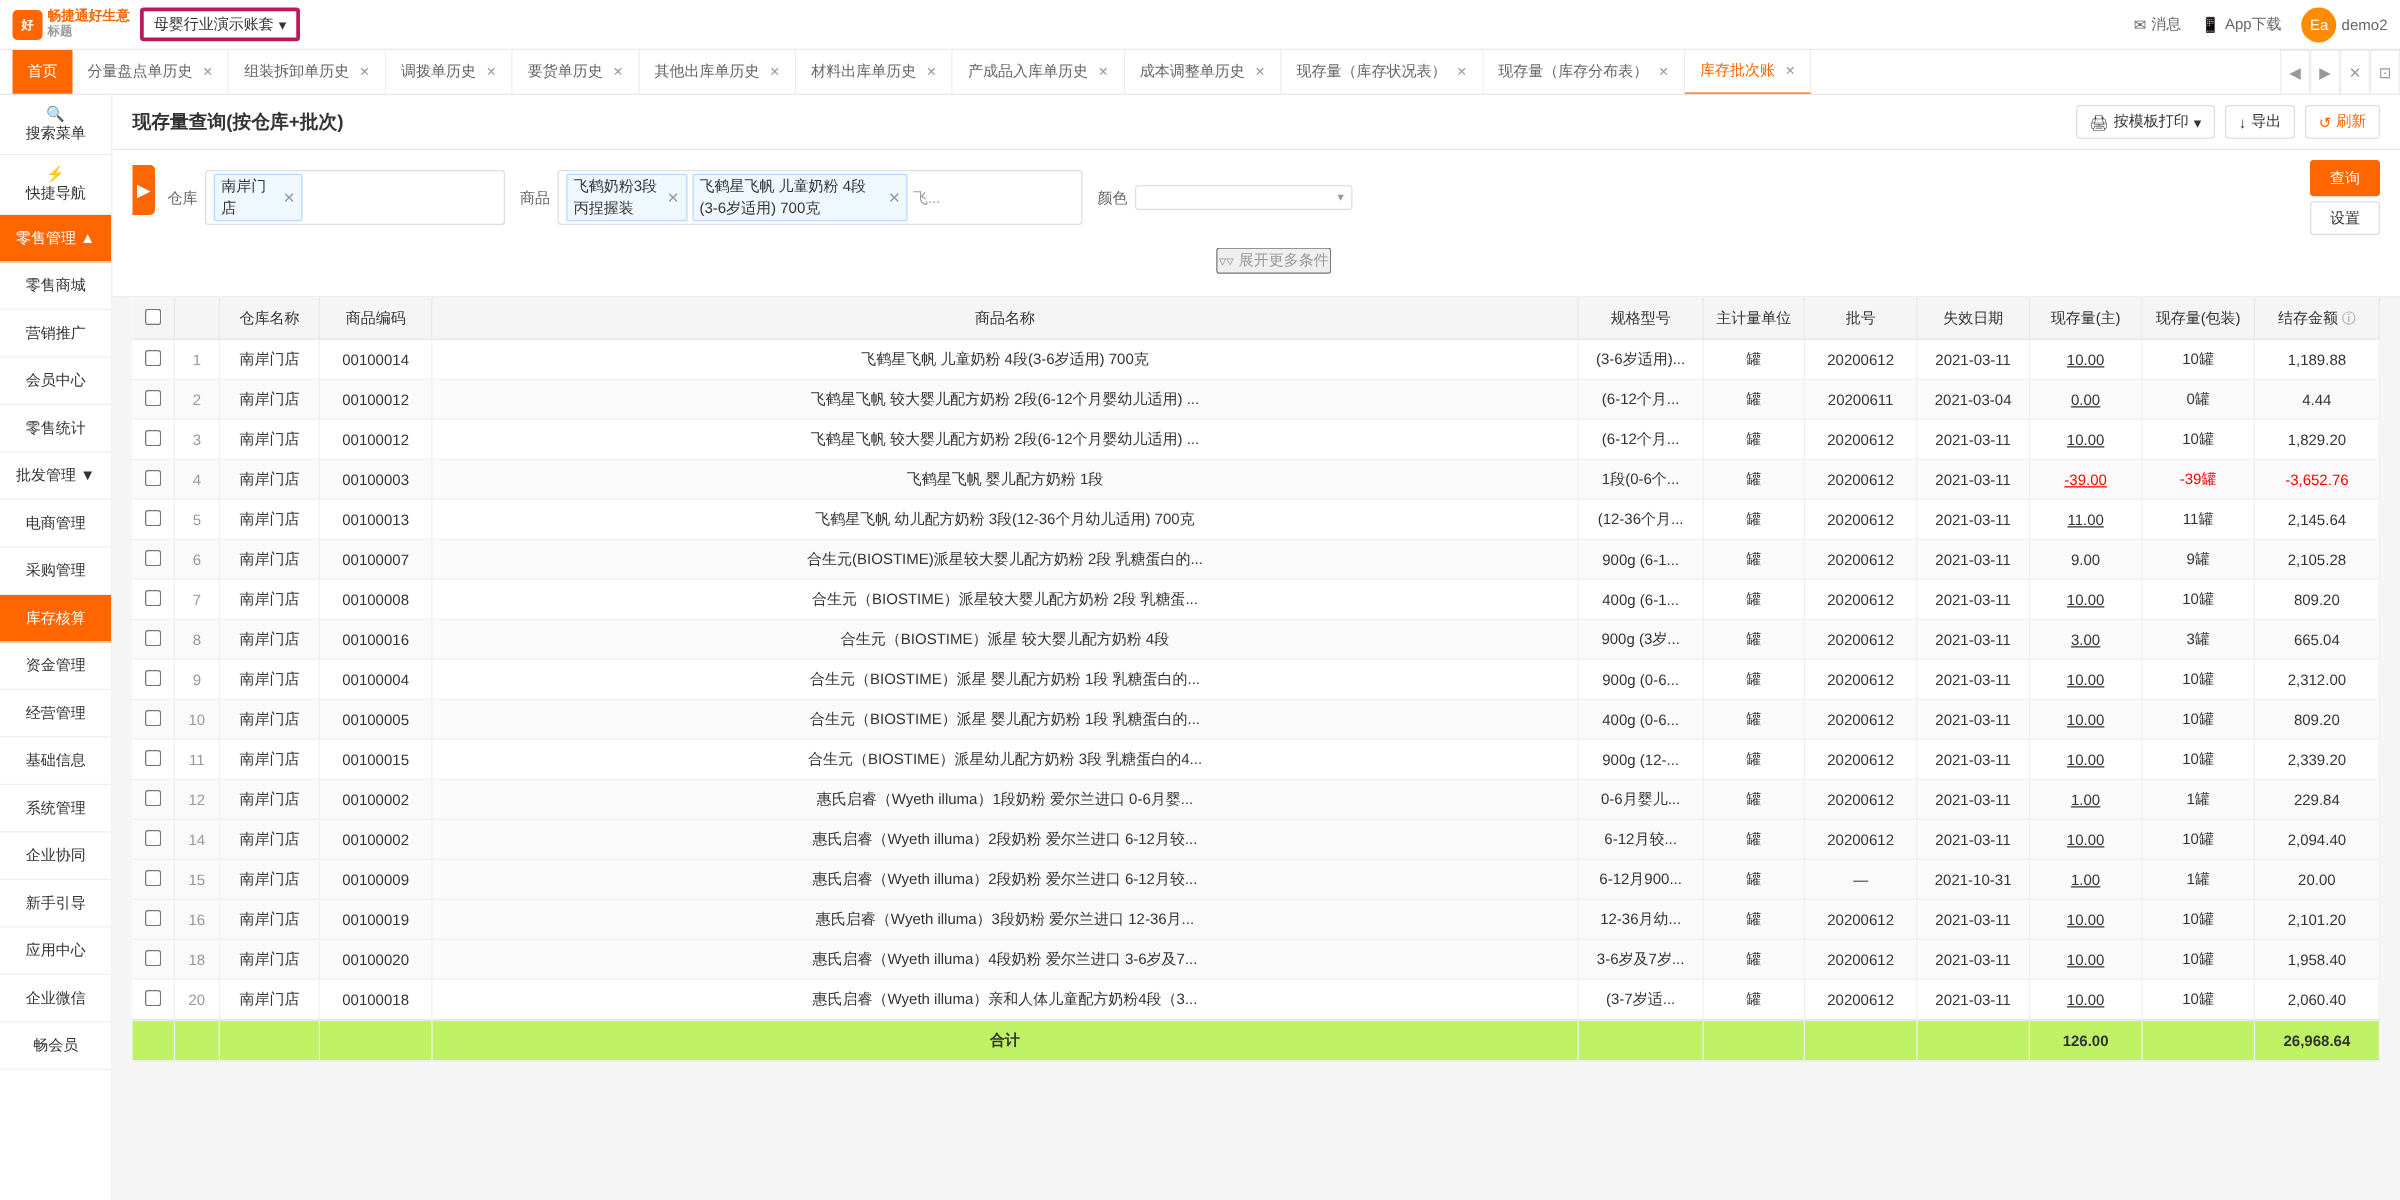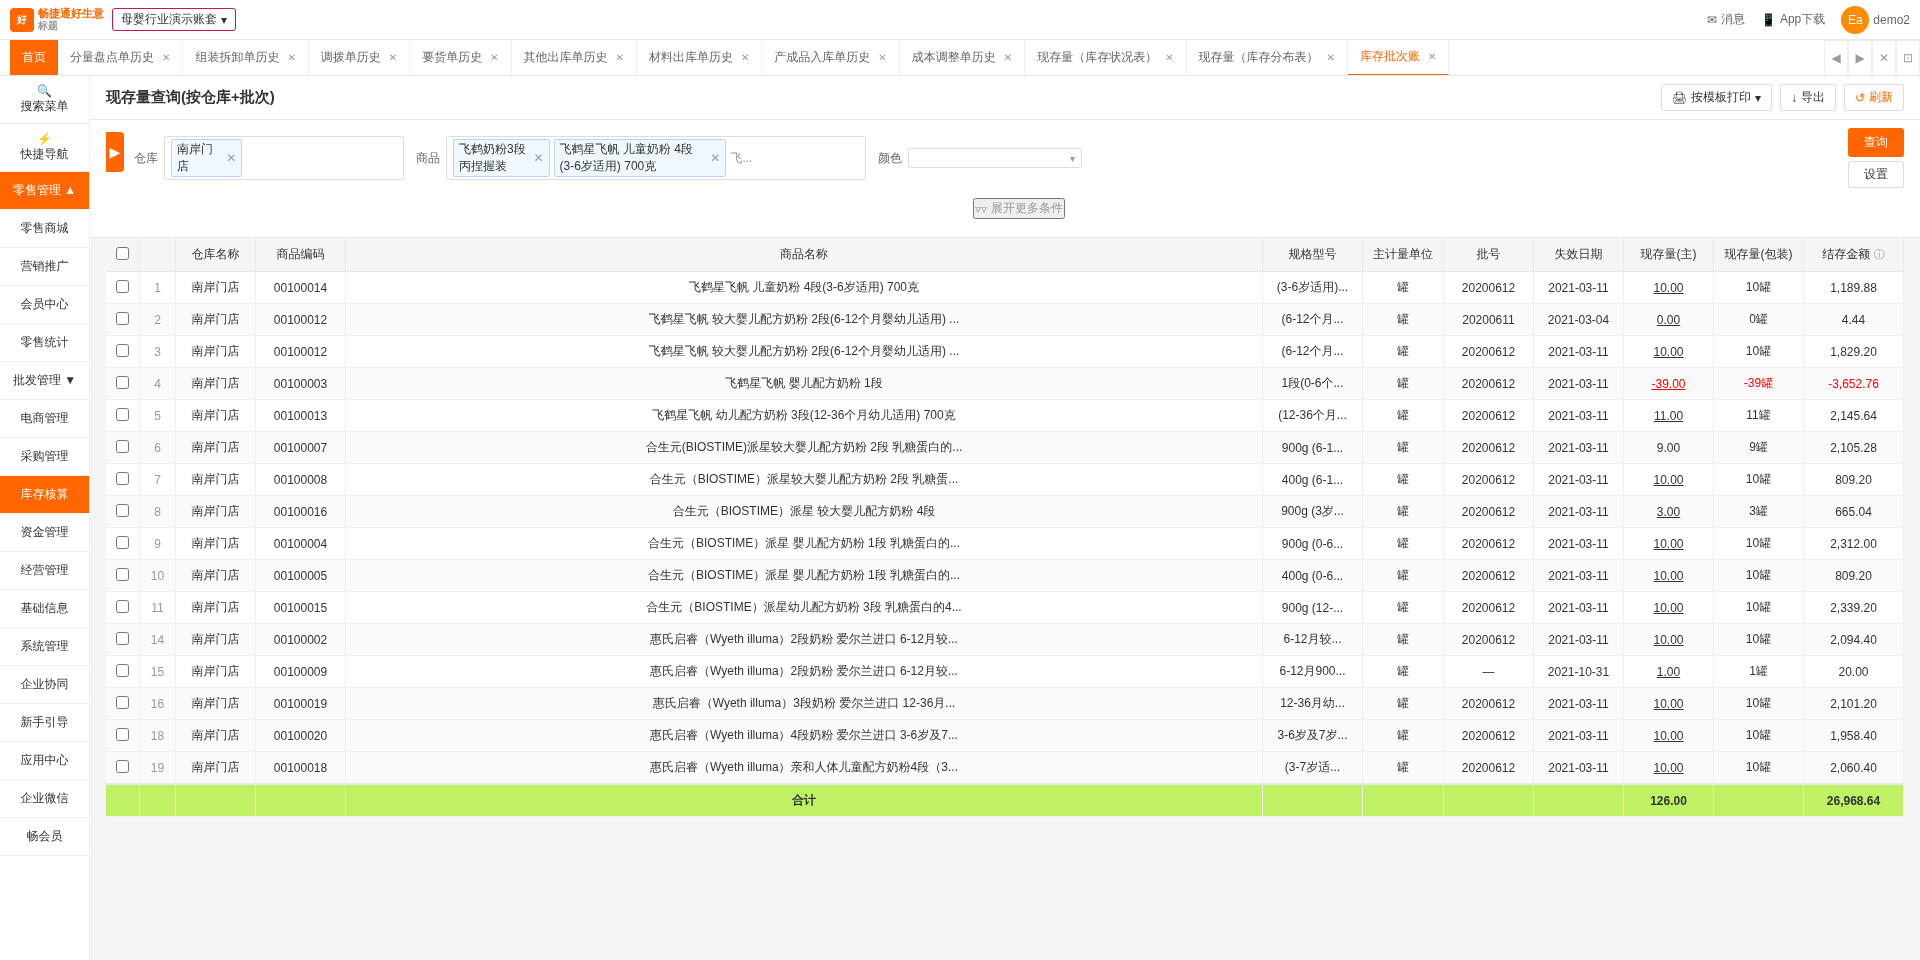--- a/index.html
+++ b/index.html
@@ -3,21 +3,21 @@
   <meta charset="utf-8">
   <style>
     * { box-sizing: border-box; margin: 0; padding: 0; font-family: 'Microsoft YaHei', Arial, sans-serif; font-size: 12px; }
     body { background: #f5f5f5; display: flex; flex-direction: column; height: 960px; overflow: hidden; }
 
     
     .top-bar { background: #fff; height: 40px; display: flex; align-items: center; justify-content: space-between; border-bottom: 1px solid #e8e8e8; padding: 0 10px; flex-shrink: 0; }
     .top-bar-left { display: flex; align-items: center; gap: 8px; }
     .logo-area { display: flex; align-items: center; gap: 4px; color: #ff6600; font-weight: bold; font-size: 13px; }
     .logo-icon { width: 24px; height: 24px; background: #ff6600; border-radius: 4px; display: flex; align-items: center; justify-content: center; color: white; font-size: 10px; }
-    .company-select { display: flex; align-items: center; gap: 4px; color: #333; font-size: 12px; cursor: pointer; padding: 2px 8px; border: 1px solid #be185d; border-radius: 3px; text-align: right; }
+    .company-select { display: flex; align-items: center; gap: 4px; color: #333; font-size: 12px; cursor: pointer; padding: 2px 8px; border: 3px solid #be185d; border-radius: 3px; text-align: right; }
     .top-bar-right { display: flex; align-items: center; gap: 16px; color: #666; }
     .top-icon-item { display: flex; align-items: center; gap: 4px; cursor: pointer; color: #666; }
     .user-avatar { width: 28px; height: 28px; border-radius: 50%; background: #ff8c00; display: flex; align-items: center; justify-content: center; color: white; font-size: 11px; }
 
     
     .nav-tabs { background: #fff; height: 36px; display: flex; align-items: center; border-bottom: 1px solid #e8e8e8; padding: 0 0 0 10px; flex-shrink: 0; overflow: hidden; }
     .nav-tab { display: flex; align-items: center; gap: 4px; padding: 0 12px; height: 36px; cursor: pointer; color: #666; white-space: nowrap; border-right: 1px solid #eee; font-size: 12px; }
     .nav-tab:first-child { color: #fff; background: #ff6600; }
     .nav-tab.active-tab { color: #ff6600; border-bottom: 2px solid #ff6600; }
     .nav-tab .close-x { color: #999; margin-left: 4px; font-size: 10px; }
@@ -507,20 +507,34 @@
       <td style="text-align:center;">900g (12-...</td>
       <td style="text-align:center;">罐</td>
       <td style="text-align:center;">20200612</td>
       <td style="text-align:center;">2021-03-11</td>
       <td class="td-num" style=""><span style="text-decoration:underline;cursor:pointer;">10.00</span></td>
       <td style="text-align:center;">10罐</td>
       <td class="td-num" style="">2,339.20</td>
     </tr>
             <tr style="background: rgb(250, 250, 250);">
       <td><input type="checkbox" style=""></td>
+      <td style="text-align:center;color:#999;">12</td>
+      <td style="text-align:center;">南岸门店</td>
+      <td style="text-align:center;">00100002</td>
+      <td class="td-left">惠氏启睿（Wyeth illuma）1段奶粉 爱尔兰进口 0-6月婴...</td>
+      <td style="text-align:center;">0-6月婴儿...</td>
+      <td style="text-align:center;">罐</td>
+      <td style="text-align:center;">20200612</td>
+      <td style="text-align:center;">2021-03-11</td>
+      <td class="td-num" style=""><span style="text-decoration:underline;cursor:pointer;">1.00</span></td>
+      <td style="text-align:center;">1罐</td>
+      <td class="td-num" style="">229.84</td>
+    </tr>
+            <tr style="background: rgb(250, 250, 250);">
+      <td><input type="checkbox" style=""></td>
       <td style="text-align:center;color:#999;">14</td>
       <td style="text-align:center;">南岸门店</td>
       <td style="text-align:center;">00100002</td>
       <td class="td-left">惠氏启睿（Wyeth illuma）2段奶粉 爱尔兰进口 6-12月较...</td>
       <td style="text-align:center;">6-12月较...</td>
       <td style="text-align:center;">罐</td>
       <td style="text-align:center;">20200612</td>
       <td style="text-align:center;">2021-03-11</td>
       <td class="td-num" style=""><span style="text-decoration:underline;cursor:pointer;">10.00</span></td>
       <td style="text-align:center;">10罐</td>
@@ -563,21 +577,21 @@
       <td style="text-align:center;">3-6岁及7岁...</td>
       <td style="text-align:center;">罐</td>
       <td style="text-align:center;">20200612</td>
       <td style="text-align:center;">2021-03-11</td>
       <td class="td-num" style=""><span style="text-decoration:underline;cursor:pointer;">10.00</span></td>
       <td style="text-align:center;">10罐</td>
       <td class="td-num" style="">1,958.40</td>
     </tr>
             <tr>
       <td><input type="checkbox" style=""></td>
-      <td style="text-align:center;color:#999;">19</td>
+      <td style="text-align:center;color:#999;">20</td>
       <td style="text-align:center;">南岸门店</td>
       <td style="text-align:center;">00100018</td>
       <td class="td-left">惠氏启睿（Wyeth illuma）亲和人体儿童配方奶粉4段（3...</td>
       <td style="text-align:center;">(3-7岁适...</td>
       <td style="text-align:center;">罐</td>
       <td style="text-align:center;">20200612</td>
       <td style="text-align:center;">2021-03-11</td>
       <td class="td-num" style=""><span style="text-decoration:underline;cursor:pointer;">10.00</span></td>
       <td style="text-align:center;">10罐</td>
       <td class="td-num" style="">2,060.40</td>

